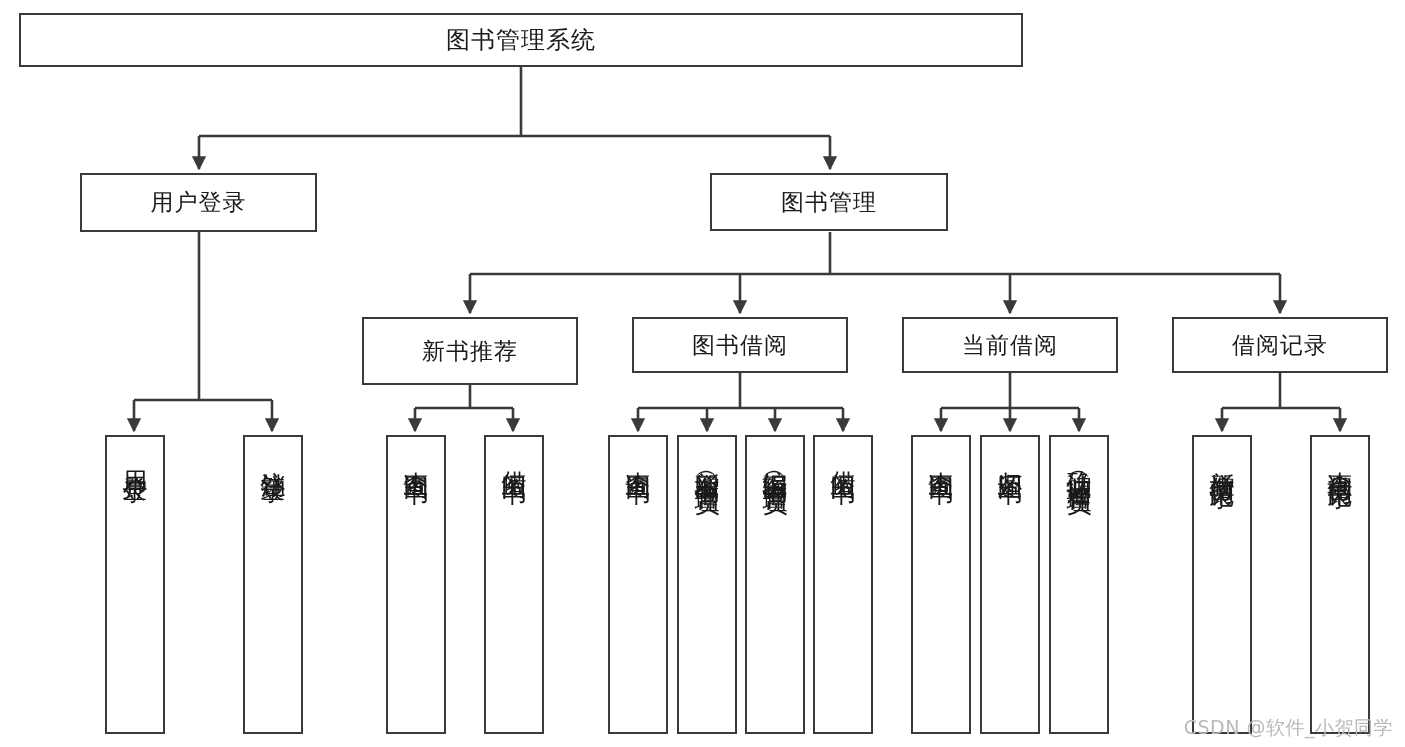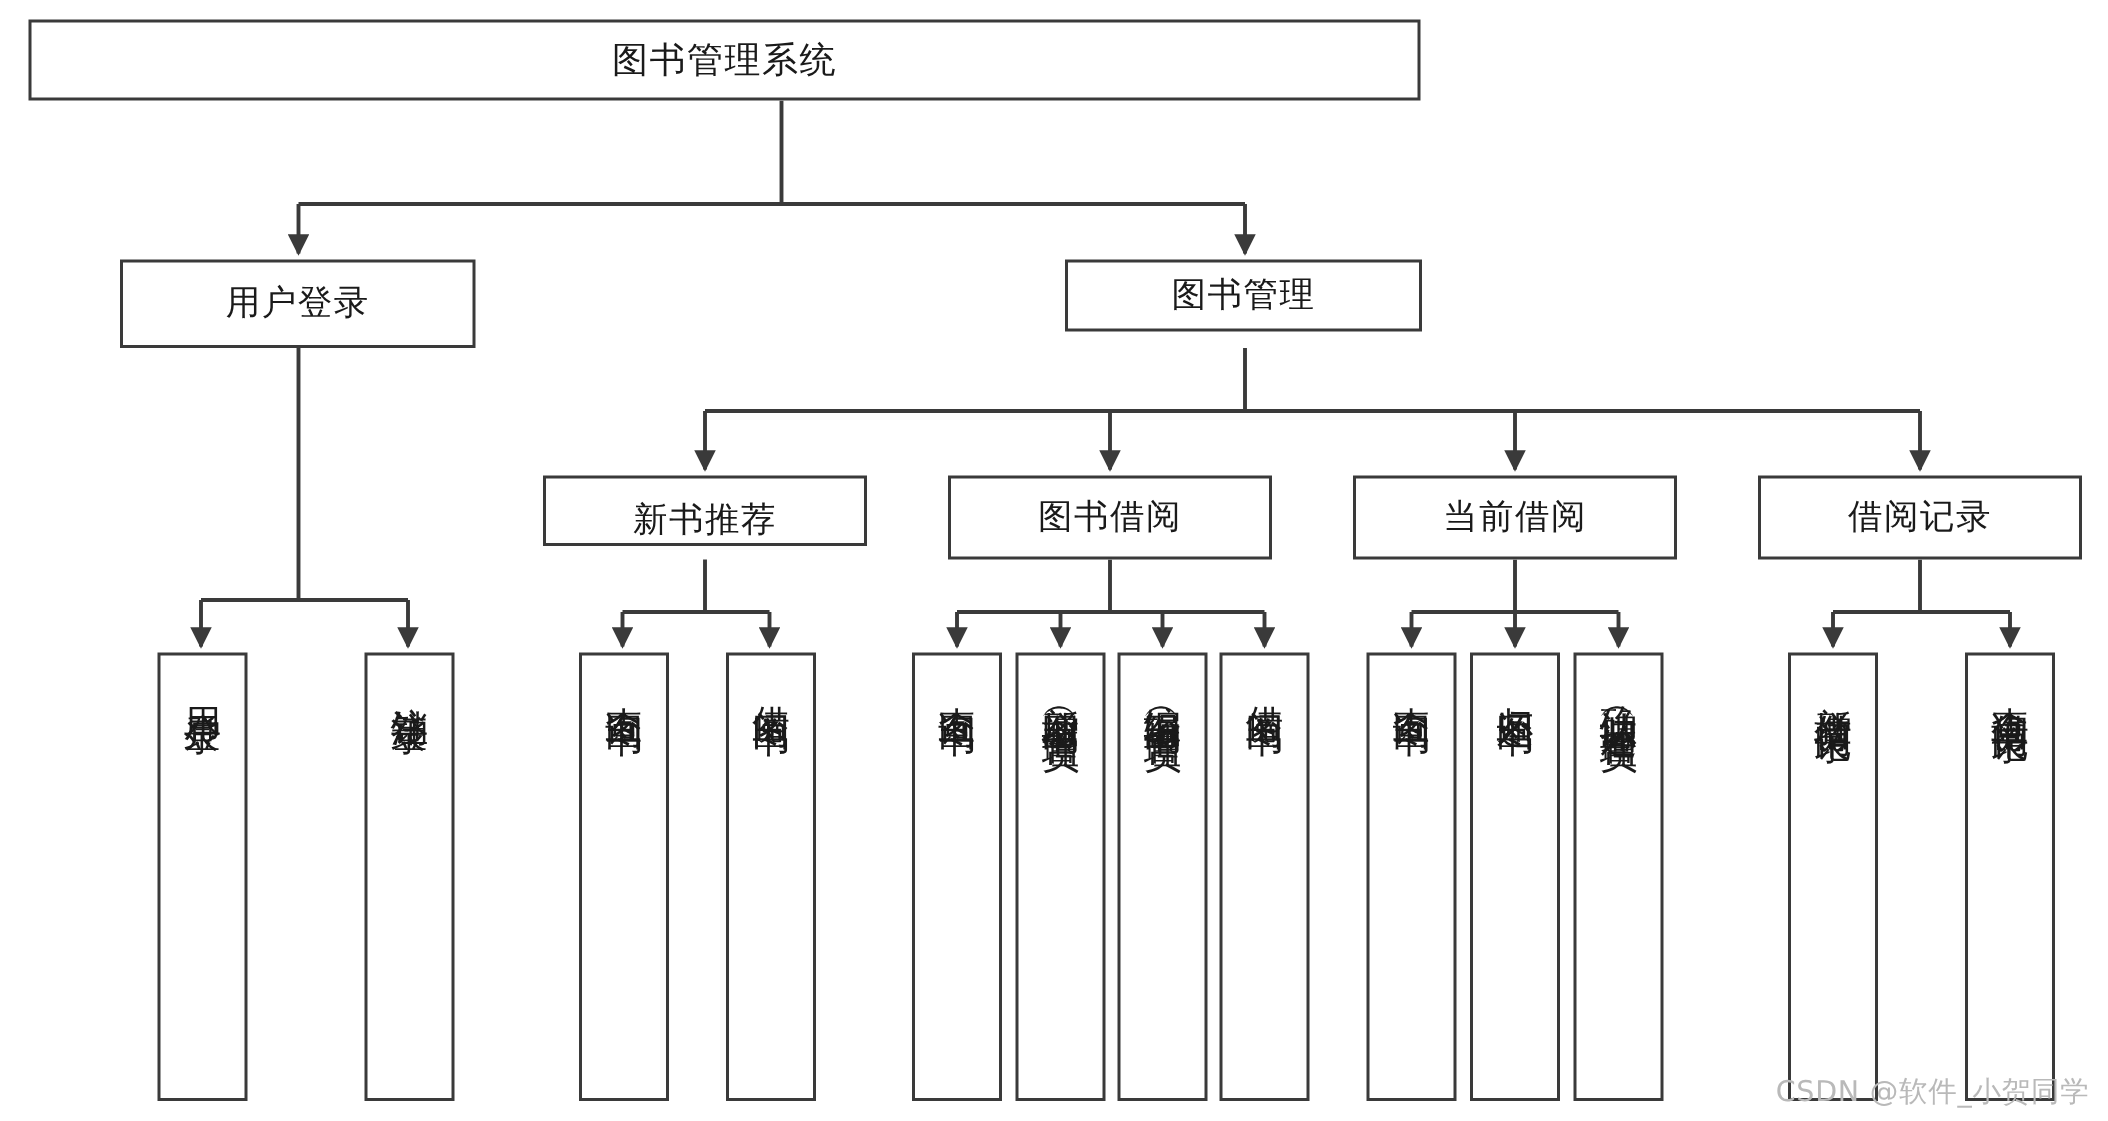--- a/index.html
+++ b/index.html
@@ -133,32 +133,32 @@
       <path d="M 1010 408 L 1010 431" marker-end="url(#arrow)"></path>
       <path d="M 1079 408 L 1079 431" marker-end="url(#arrow)"></path>
 
       <path d="M 1280 373 L 1280 408"></path>
       <path d="M 1222 408 L 1340 408"></path>
       <path d="M 1222 408 L 1222 431" marker-end="url(#arrow)"></path>
       <path d="M 1340 408 L 1340 431" marker-end="url(#arrow)"></path>
     </g>
   </svg>
 
-  <div class="node h root" style="left:19px; top:13px; width:928px; height:54px;">
+  <div class="node h root" style="left:19px; top:13px; width:1004px; height:54px;">
     <span class="label">图书管理系统</span>
   </div>
 
   <div class="node h" style="left:80px; top:173px; width:237px; height:59px;">
     <span class="label">用户登录</span>
   </div>
-  <div class="node h" style="left:710px; top:173px; width:238px; height:48px;">
+  <div class="node h" style="left:710px; top:173px; width:238px; height:58px;">
     <span class="label">图书管理</span>
   </div>
 
-  <div class="node h" style="left:362px; top:317px; width:216px; height:47px;align-items:flex-end;">
+  <div class="node h" style="left:362px; top:317px; width:216px; height:68px;">
     <span class="label">新书推荐</span>
   </div>
   <div class="node h" style="left:902px; top:317px; width:216px; height:56px;">
     <span class="label">当前借阅</span>
   </div>
   <div class="node h" style="left:632px; top:317px; width:216px; height:56px;">
     <span class="label">图书借阅</span>
   </div>
   <div class="node h" style="left:1172px; top:317px; width:216px; height:56px;">
     <span class="label">借阅记录</span>

